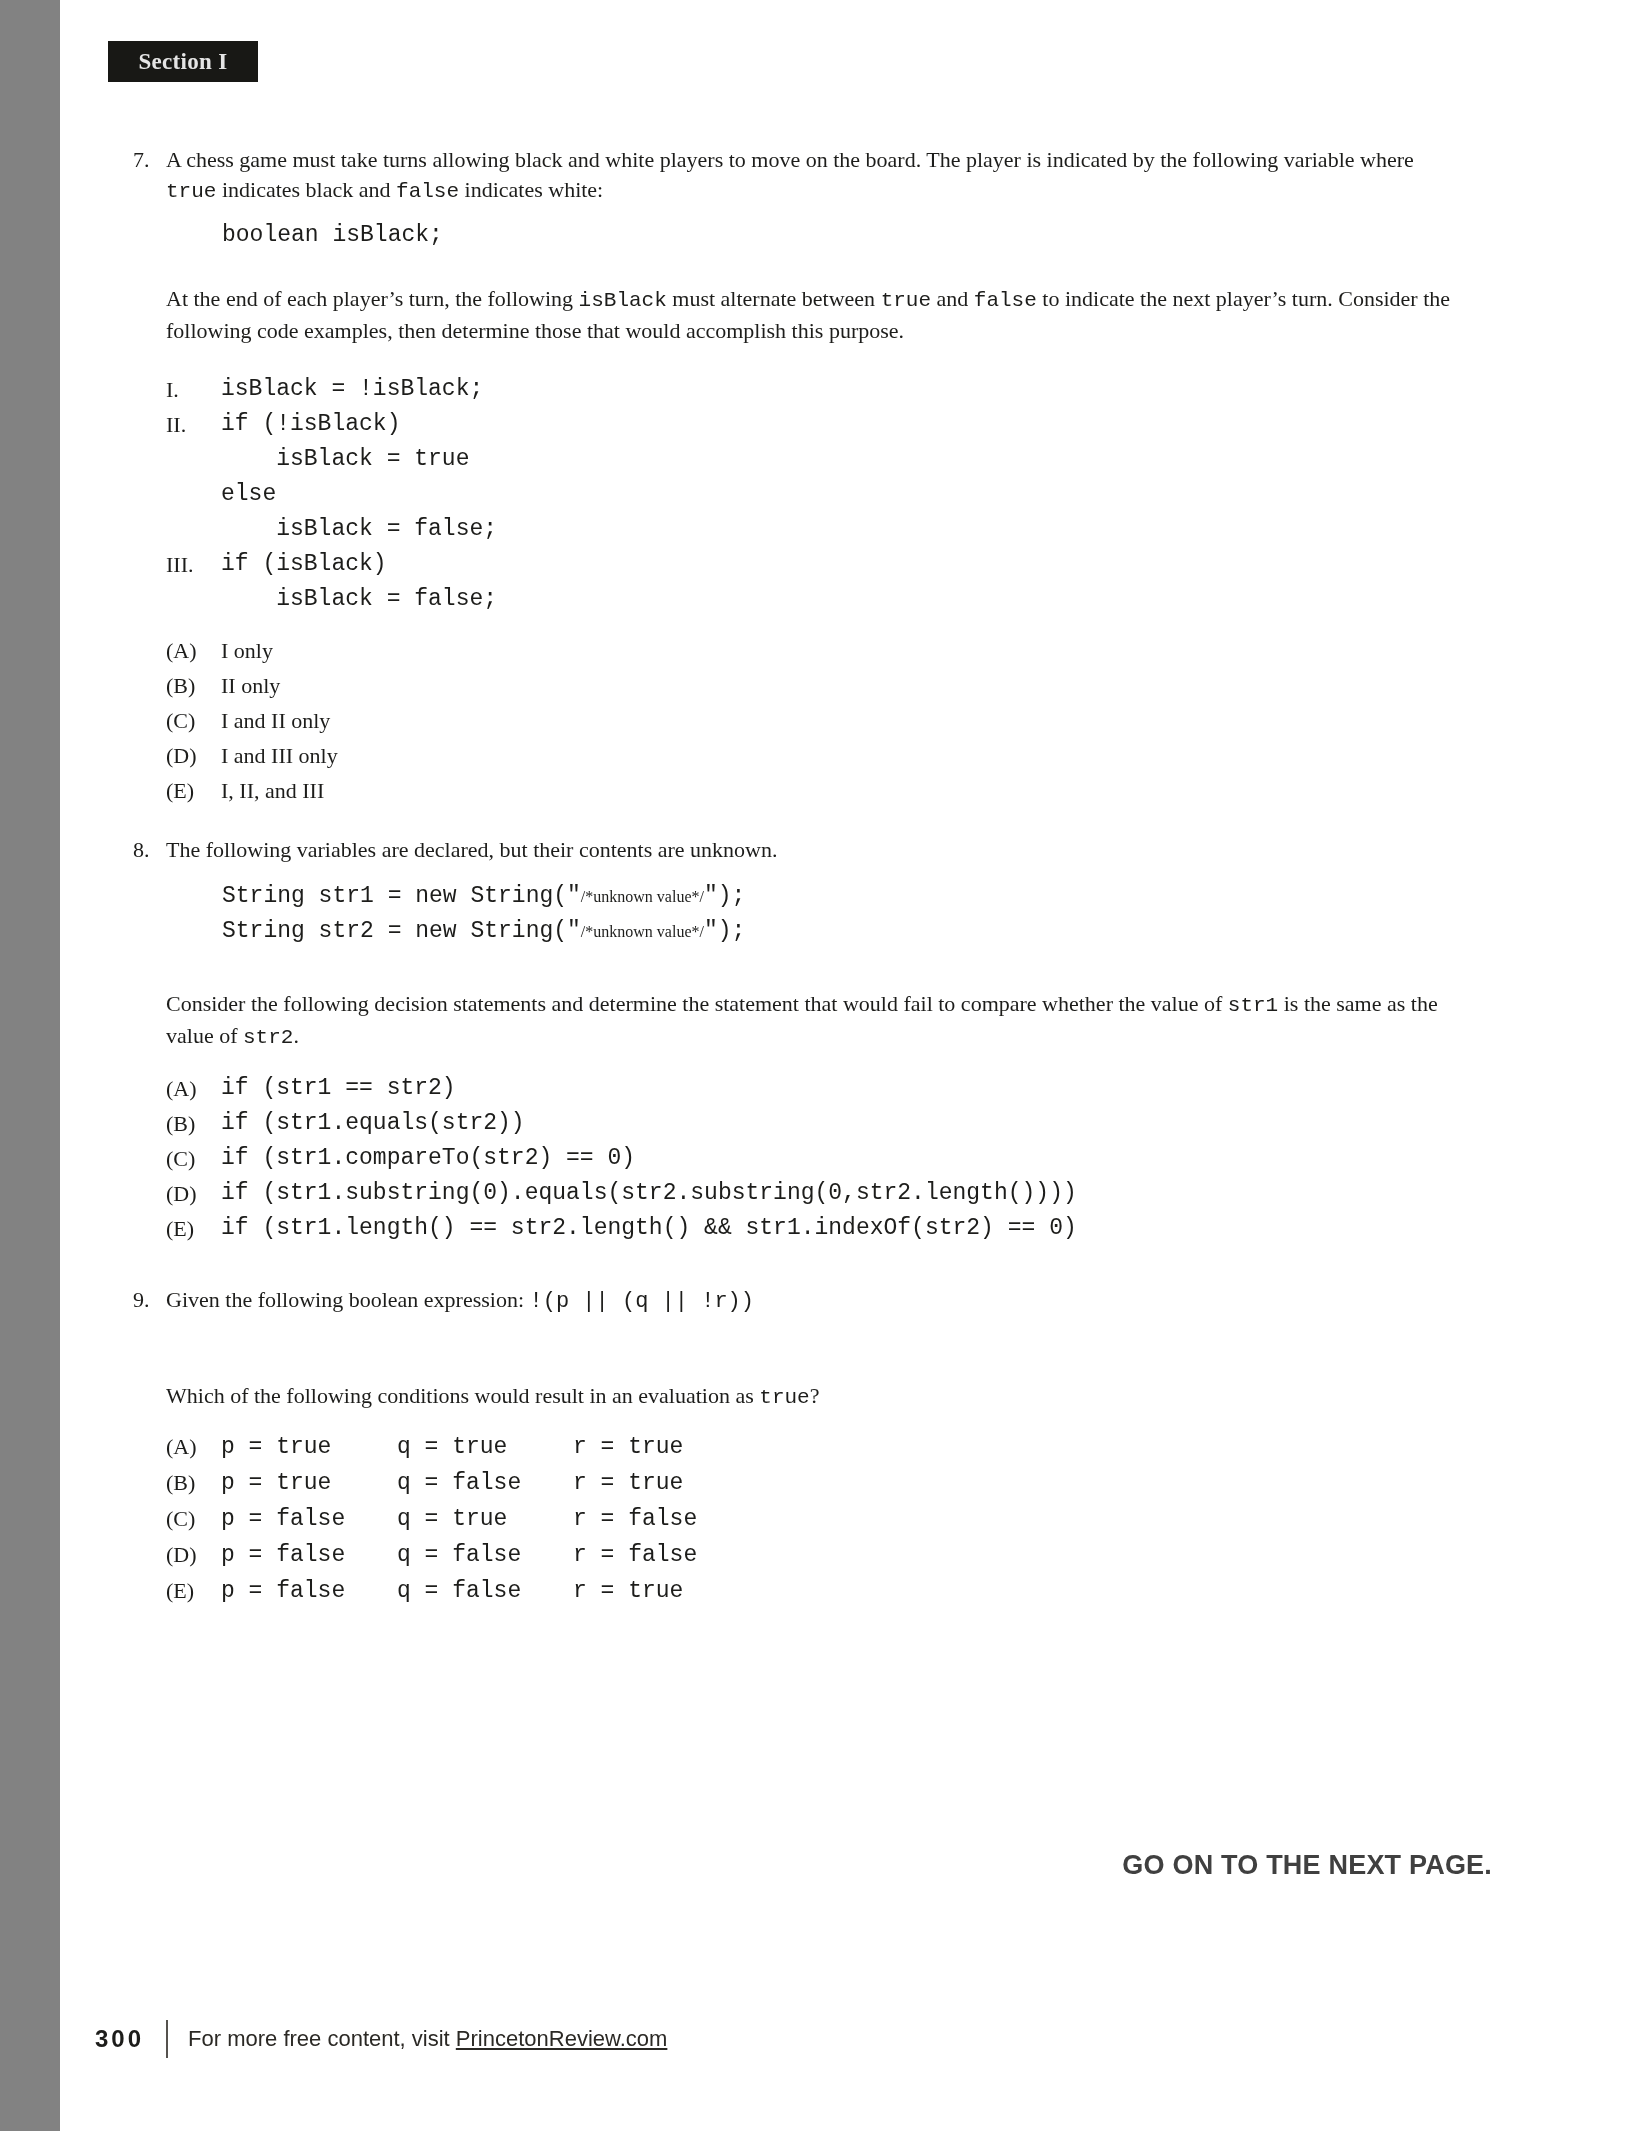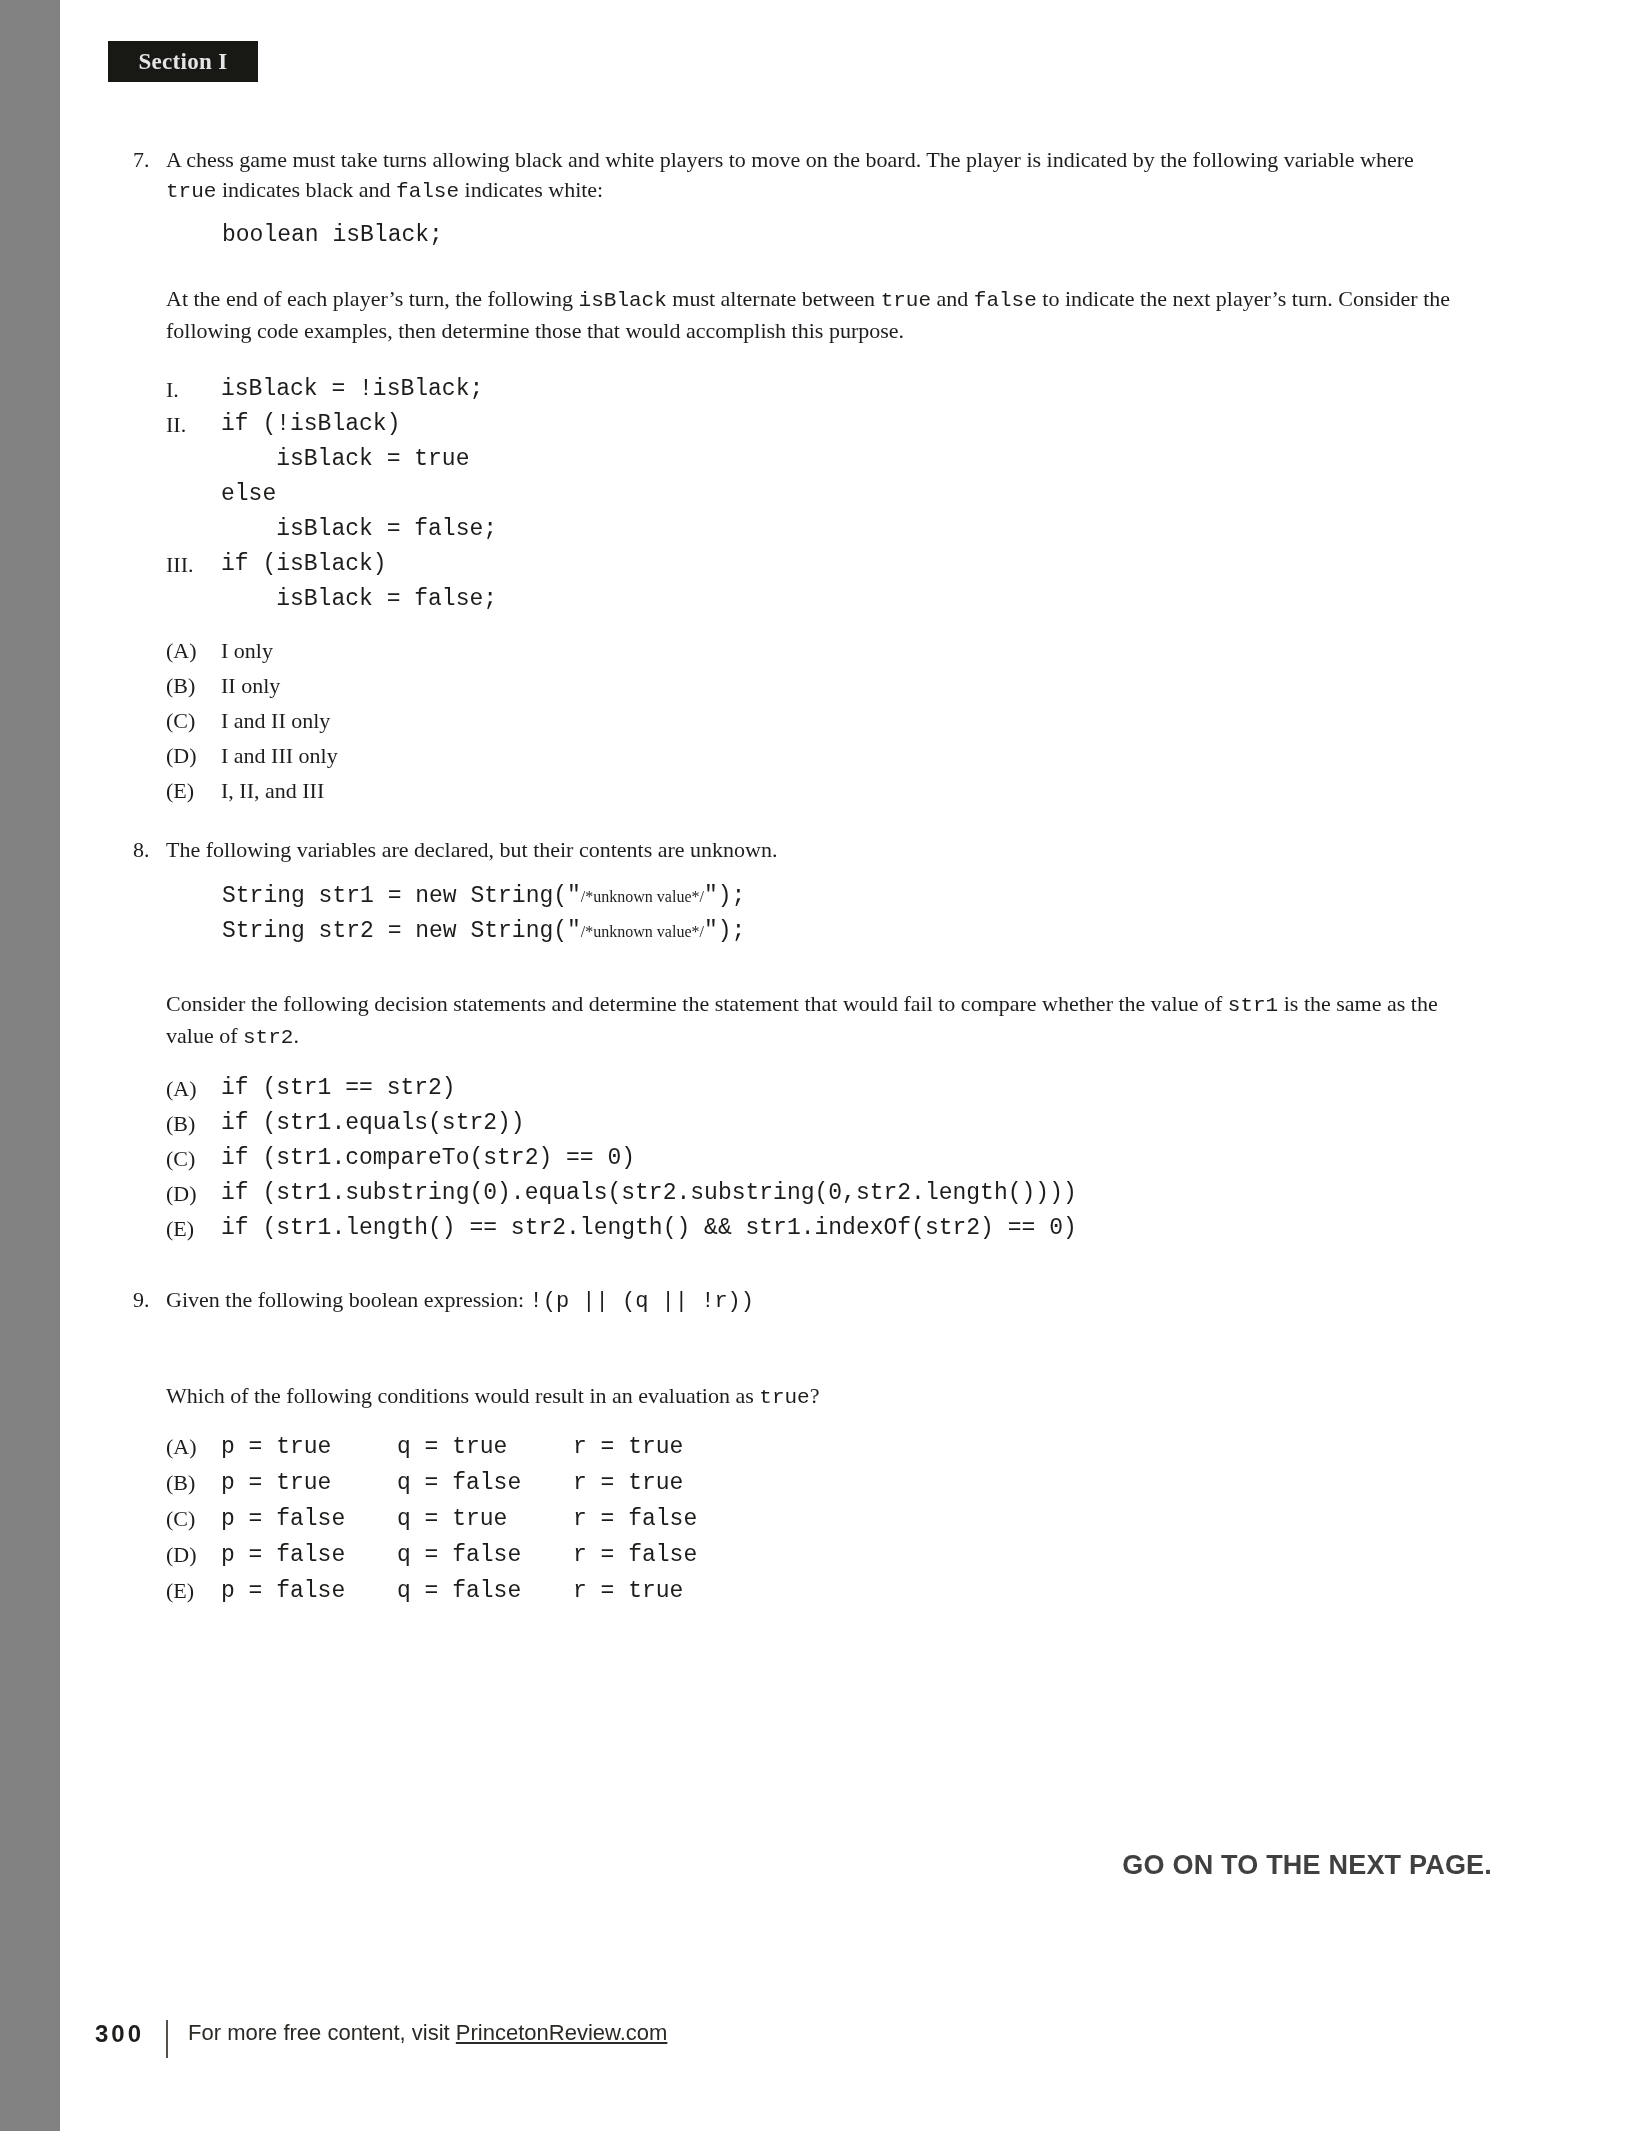--- a/index.html
+++ b/index.html
@@ -29,21 +29,21 @@
   .choices-q8{margin-top:18px;}
   .choice{display:flex;line-height:35px;}
   .choice36{line-height:36px;}
   .choice-label{width:55px;font-size:22px;flex-shrink:0;}
   .choice-text{font-size:22px;}
   .choice-code{font-family:"Liberation Mono",monospace;font-size:23px;white-space:pre;}
   .q9col{display:inline-block;width:176px;}
   .which{margin-top:64px;}
   .goon{position:absolute;top:1850px;right:148px;font-family:"Liberation Sans",sans-serif;
         font-weight:bold;font-size:27px;color:#404040;letter-spacing:0.2px;}
-  .footer{position:absolute;left:95px;top:2020px;display:flex;align-items:flex-start;
+  .footer{position:absolute;left:95px;top:2020px;display:flex;align-items:center;
           font-family:"Liberation Sans",sans-serif;}
   .footer-page{font-weight:bold;font-size:24px;letter-spacing:3px;color:#1d1d1b;}
   .footer-divider{width:2px;height:38px;background:#55524e;margin:0 20px 0 22px;}
   .footer-text{font-size:22px;color:#2b2925;}
   .footer-link{text-decoration:underline;color:#2b2925;cursor:pointer;}
 </style>
 </head>
 <body>
 
 <div class="page">

